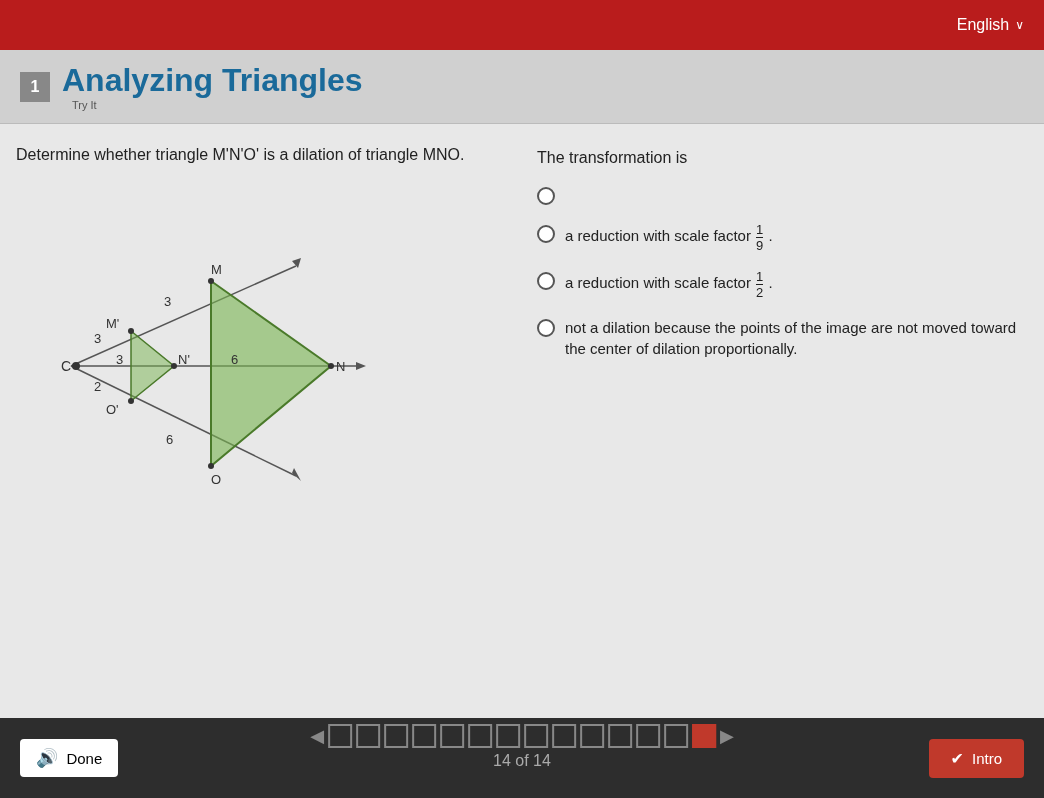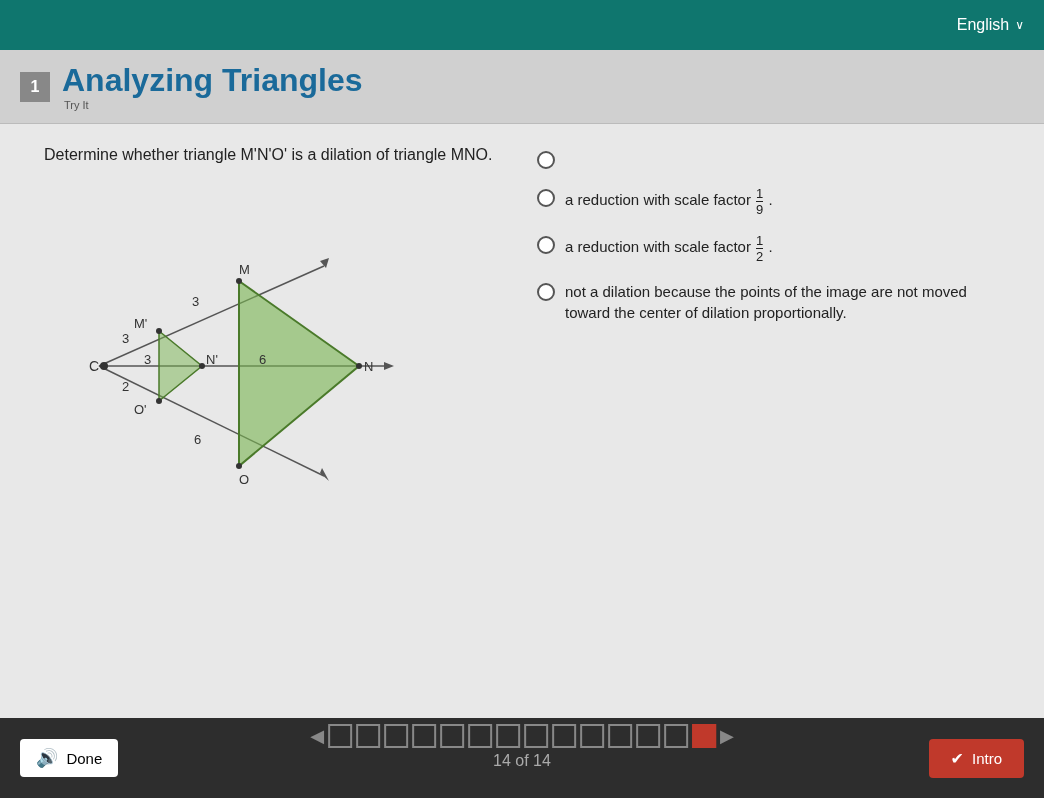--- a/index.html
+++ b/index.html
@@ -5,21 +5,21 @@
     * { box-sizing: border-box; margin: 0; padding: 0; }
     body {
       background: #2d2d2d;
       font-family: Arial, sans-serif;
       width: 1044px;
       height: 798px;
       overflow: hidden;
       position: relative;
     }
     .top-bar {
-      background: #0f766e;
+      background: #b91c1c;
       height: 50px;
       display: flex;
       align-items: center;
       justify-content: flex-end;
       padding-right: 20px;
     }
     .lang-selector {
       color: white;
       font-size: 16px;
       display: flex;
@@ -57,25 +57,25 @@
       font-weight: bold;
     }
     .header-title {
       font-size: 32px;
       font-weight: bold;
       color: #1a6a9a;
     }
     .try-it-label {
       font-size: 11px;
       color: #555;
-      margin-left: 2px;
+      margin-left: 10px;
     }
     .content-area {
       display: flex;
-      padding: 20px 44px;
+      padding: 20px 16px;
       gap: 30px;
       height: calc(100% - 70px);
     }
     .left-panel {
       flex: 1;
       position: relative;
     }
     .right-panel {
       flex: 1;
       padding-top: 5px;
@@ -263,20 +263,21 @@
           <text x="78" y="205" font-size="13" font-family="Arial" fill="#333">2</text>
 
           <text x="215" y="178" font-size="13" font-family="Arial" fill="#333">6</text>
 
           <text x="150" y="258" font-size="13" font-family="Arial" fill="#333">6</text>
         </svg>
       </div>
     </div>
 
     <div class="right-panel">
+      <div class="transformation-title">The transformation is</div>
 
       <div class="radio-option">
         <div class="radio-circle"></div>
       </div>
 
       <div class="radio-option">
         <div class="radio-circle"></div>
         <span class="radio-text">
           <span>a reduction with scale factor </span>
           <span class="fraction">

